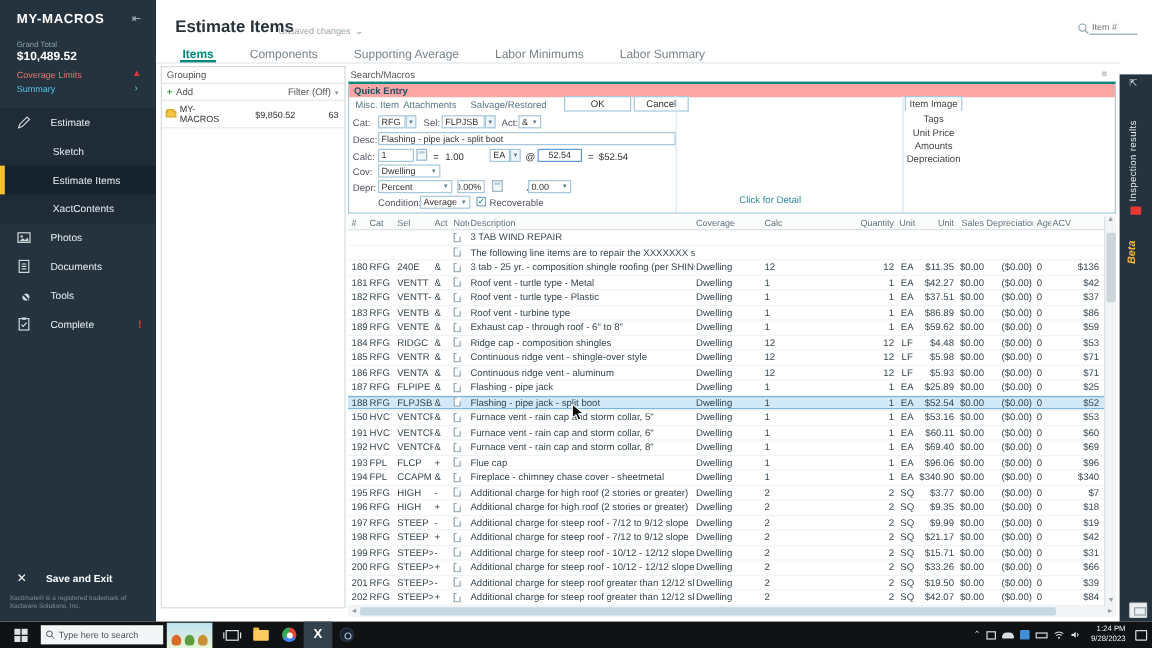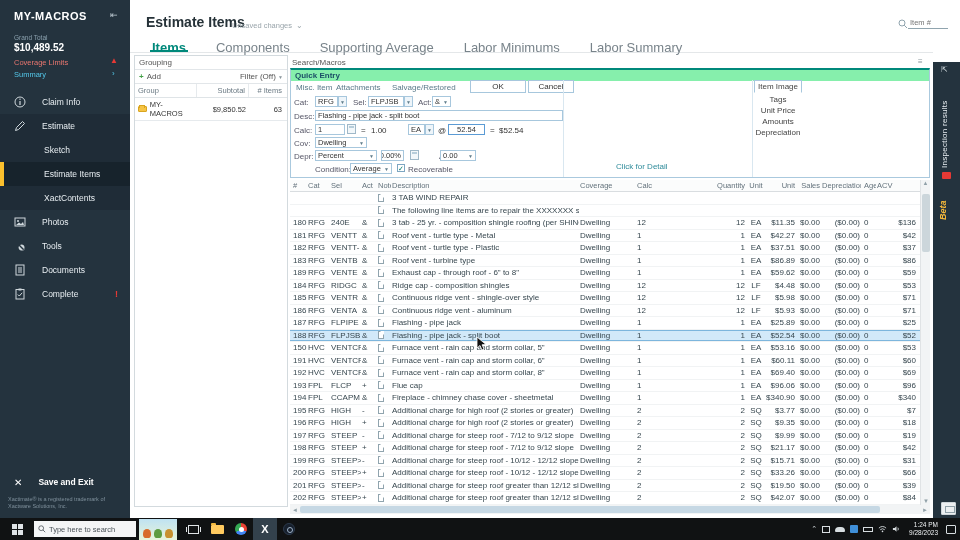--- a/index.html
+++ b/index.html
@@ -28,39 +28,39 @@
   .sb-save .x{margin-left:14px;font-size:10px;color:#fff}
   .sb-save .lbl{margin-left:16px;font-size:8.5px;font-weight:bold;color:#fff}
   .sb-footer{left:8px;top:496px;width:116px;font-size:5.5px;line-height:7px;color:#7f909c}
   
   #page-title{left:146px;top:14px;font-size:14px;font-weight:bold;color:#263238}
   #unsaved{left:232px;top:21px;font-size:7.5px;color:#9aa5ab}
   #unsaved .ch{font-size:8px;margin-left:4px}
   #item-search{left:898px;top:17px;display:flex;align-items:flex-end}
   #item-search .inp{border:none;border-bottom:1px solid #90a4ae;width:40px;font-size:7.5px;color:#555;background:transparent;outline:none;padding:1px 2px}
   #tabsrow{left:130px;top:38px;width:803px;height:15px;border-bottom:1px solid #e4e7e9;display:flex;gap:26px;padding-left:20px}
-  .tab{font-size:13px;color:#78838a;padding:2px 2px 3px;cursor:pointer}
+  .tab{font-size:10px;color:#78838a;padding:2px 2px 3px;cursor:pointer}
   .tab.active{color:#00897b;border-bottom:2px solid #00897b;font-weight:bold}
   
   #grouping{left:134px;top:55px;width:154px;height:452px;background:#fff;border:1px solid #d3dade;font-size:8px;color:#555}
   .grp-title{padding:2px 4px;border-bottom:1px solid #e2e6e9}
   .grp-add{display:flex;justify-content:space-between;align-items:center;padding:2px 4px;border-bottom:1px solid #e2e6e9}
   .grp-add .plus{color:#43a047;font-weight:bold;margin-right:3px}
   .grp-cols{display:flex;border-bottom:1px solid #dfe4e7;color:#6b7a84;font-size:7.5px}
   .grp-cols div{padding:2px 3px;border-right:1px solid #e6eaed}
   .gc1{width:62px}.gc2{width:52px;text-align:right}.gc3{width:36px;text-align:right;border-right:none!important}
   .grp-row{display:flex;border-bottom:1px solid #e6eaed;font-size:7.5px;color:#333;align-items:center;cursor:pointer}
   .grp-row div{padding:2px 3px}
   .folder{width:9px;height:6px;background:#f6c445;border:1px solid #d9a520;border-radius:1px;position:relative;display:inline-block;margin-right:3px}
   .folder::before{content:"";position:absolute;left:0;top:-2px;width:4px;height:2px;background:#f6c445;border:1px solid #d9a520;border-bottom:none}
   
   #sm-label{left:292px;top:58px;font-size:8px;color:#555}
   #sm-menu{left:918px;top:57px;font-size:8px;color:#8a969c}
   #qe{left:290px;top:68px;width:640px;height:110px;background:#fff;border:1px solid #aac9de;border-top:2px solid #00897b}
-  .qe-head{background:#86efac;font-size:8px;font-weight:bold;color:#1c4f66;padding:1px 4px;height:11px}
+  .qe-head{background:#fca5a5;font-size:8px;font-weight:bold;color:#1c4f66;padding:1px 4px;height:11px}
   .qe-lbl{position:absolute;font-size:8px;color:#556}
   .qe-val{position:absolute;font-size:8px;color:#333}
   .qe-inp{position:absolute;border:1px solid #a7c7dd;height:11px;font-size:7.5px;color:#333;background:#fff;padding:0 2px;display:flex;align-items:center;white-space:nowrap;overflow:hidden}
   .qe-dd{position:absolute;border:1px solid #a7c7dd;height:11px;width:9px;background:#eef5fa;font-size:5px;color:#607d8b;display:flex;align-items:center;justify-content:center;cursor:pointer}
   .qe-sel{position:absolute;border:1px solid #a7c7dd;height:11px;font-size:7.5px;color:#333;background:#fff;padding:0 2px;display:flex;align-items:center;justify-content:space-between;cursor:pointer}
   .qe-sel .ar{font-size:5px;color:#607d8b;margin-left:3px}
   .qe-link{position:absolute;font-size:8px;color:#5a7a8a;cursor:pointer}
   .qe-btn{position:absolute;border:1px solid #a7c7dd;background:#fff;height:13px;font-size:8px;color:#333;display:flex;align-items:center;justify-content:center;cursor:pointer}
   .calcic{position:absolute;width:9px;height:10px;border:1px solid #9fb8c8;background:#f2f7fa}
   .calcic::before{content:"";position:absolute;left:1px;top:1px;right:1px;height:2px;background:#b7cdda}
@@ -139,28 +139,20 @@
   <div class="abs sb-title">MY-MACROS</div>
   <div class="abs sb-pin">⇤</div>
   <div class="abs sb-gtl">Grand Total</div>
   <div class="abs sb-gtv">$10,489.52</div>
   <div class="abs sb-cov">Coverage Limits</div>
   <div class="abs sb-warn">▲</div>
   <div class="abs sb-sum">Summary</div>
   <div class="abs sb-chev">›</div>
 
   <div class="abs sb-menu">
-    <div class="sb-item">
-      <svg class="ic" viewBox="0 0 12 12">
-          <circle cx="6" cy="6" r="5" fill="none" stroke="#cfd8dc"></circle>
-          <rect x="5.4" y="5" width="1.2" height="4" fill="#cfd8dc"></rect>
-          <rect x="5.4" y="2.6" width="1.2" height="1.2" fill="#cfd8dc"></rect>
-        </svg>
-      <span class="lbl">Claim Info</span>
-    </div>
     <div class="sb-section">
       <div class="sb-item">
         <svg class="ic" viewBox="0 0 12 12">
             <path d="M1.5 10.5 L2.5 7.5 L8.5 1.5 L10.5 3.5 L4.5 9.5 Z" fill="none" stroke="#cfd8dc"></path>
           </svg>
         <span class="lbl">Estimate</span>
       </div>
       <div class="sb-item sb-sub">
         <span class="lbl">Sketch</span>
       </div>
@@ -171,35 +163,35 @@
         <span class="lbl">XactContents</span>
       </div>
     </div>
     <div class="sb-item">
       <svg class="ic" viewBox="0 0 12 12">
           <rect x="1" y="2" width="10" height="8" fill="none" stroke="#cfd8dc"></rect>
           <circle cx="4" cy="5" r="1" fill="#cfd8dc"></circle>
           <path d="M2 9 L5 6.5 L7 8 L9 6 L10 9 Z" fill="#cfd8dc"></path>
         </svg>
       <span class="lbl">Photos</span>
-    </div>
-    <div class="sb-item">
-      <svg class="ic" viewBox="0 0 12 12">
-          <path d="M10.5 9.5 L6 5 A3 3 0 1 1 5 6 L9.5 10.5 Z" fill="#cfd8dc"></path>
-        </svg>
-      <span class="lbl">Tools</span>
     </div>
     <div class="sb-item">
       <svg class="ic" viewBox="0 0 12 12">
           <rect x="2" y="1" width="8" height="10" fill="none" stroke="#cfd8dc"></rect>
           <line x1="4" y1="4" x2="8" y2="4" stroke="#cfd8dc"></line>
           <line x1="4" y1="6" x2="8" y2="6" stroke="#cfd8dc"></line>
           <line x1="4" y1="8" x2="8" y2="8" stroke="#cfd8dc"></line>
         </svg>
       <span class="lbl">Documents</span>
+    </div>
+    <div class="sb-item">
+      <svg class="ic" viewBox="0 0 12 12">
+          <path d="M10.5 9.5 L6 5 A3 3 0 1 1 5 6 L9.5 10.5 Z" fill="#cfd8dc"></path>
+        </svg>
+      <span class="lbl">Tools</span>
     </div>
     <div class="sb-item">
       <svg class="ic" viewBox="0 0 12 12">
           <rect x="2" y="1.5" width="8" height="9.5" fill="none" stroke="#cfd8dc"></rect>
           <rect x="4.5" y="0.5" width="3" height="2" fill="#cfd8dc"></rect>
           <path d="M3.8 6.5 L5.3 8 L8.2 4.8" fill="none" stroke="#cfd8dc"></path>
         </svg>
       <span class="lbl">Complete</span>
       <span class="sb-alert">!</span>
     </div>
@@ -233,25 +225,20 @@
   <div class="tab">Labor Minimums</div>
   <div class="tab">Labor Summary</div>
 </div>
 
 <div class="abs" id="grouping">
   <div class="grp-title">Grouping</div>
   <div class="grp-add">
     <span><span class="plus">+</span><span>Add</span></span>
     <span><span>Filter (Off)</span> <span style="font-size:5px;color:#8a969c">▼</span></span>
   </div>
-  <div class="grp-cols">
-    <div class="gc1">Group</div>
-    <div class="gc2">Subtotal</div>
-    <div class="gc3"># Items</div>
-  </div>
   <div class="grp-row">
     <div class="gc1" style="display:flex;align-items:center">
         <span class="folder"></span>
         <span>MY-MACROS</span>
       </div>
     <div class="gc2">$9,850.52</div>
     <div class="gc3">63</div>
   </div>
 </div>
 

